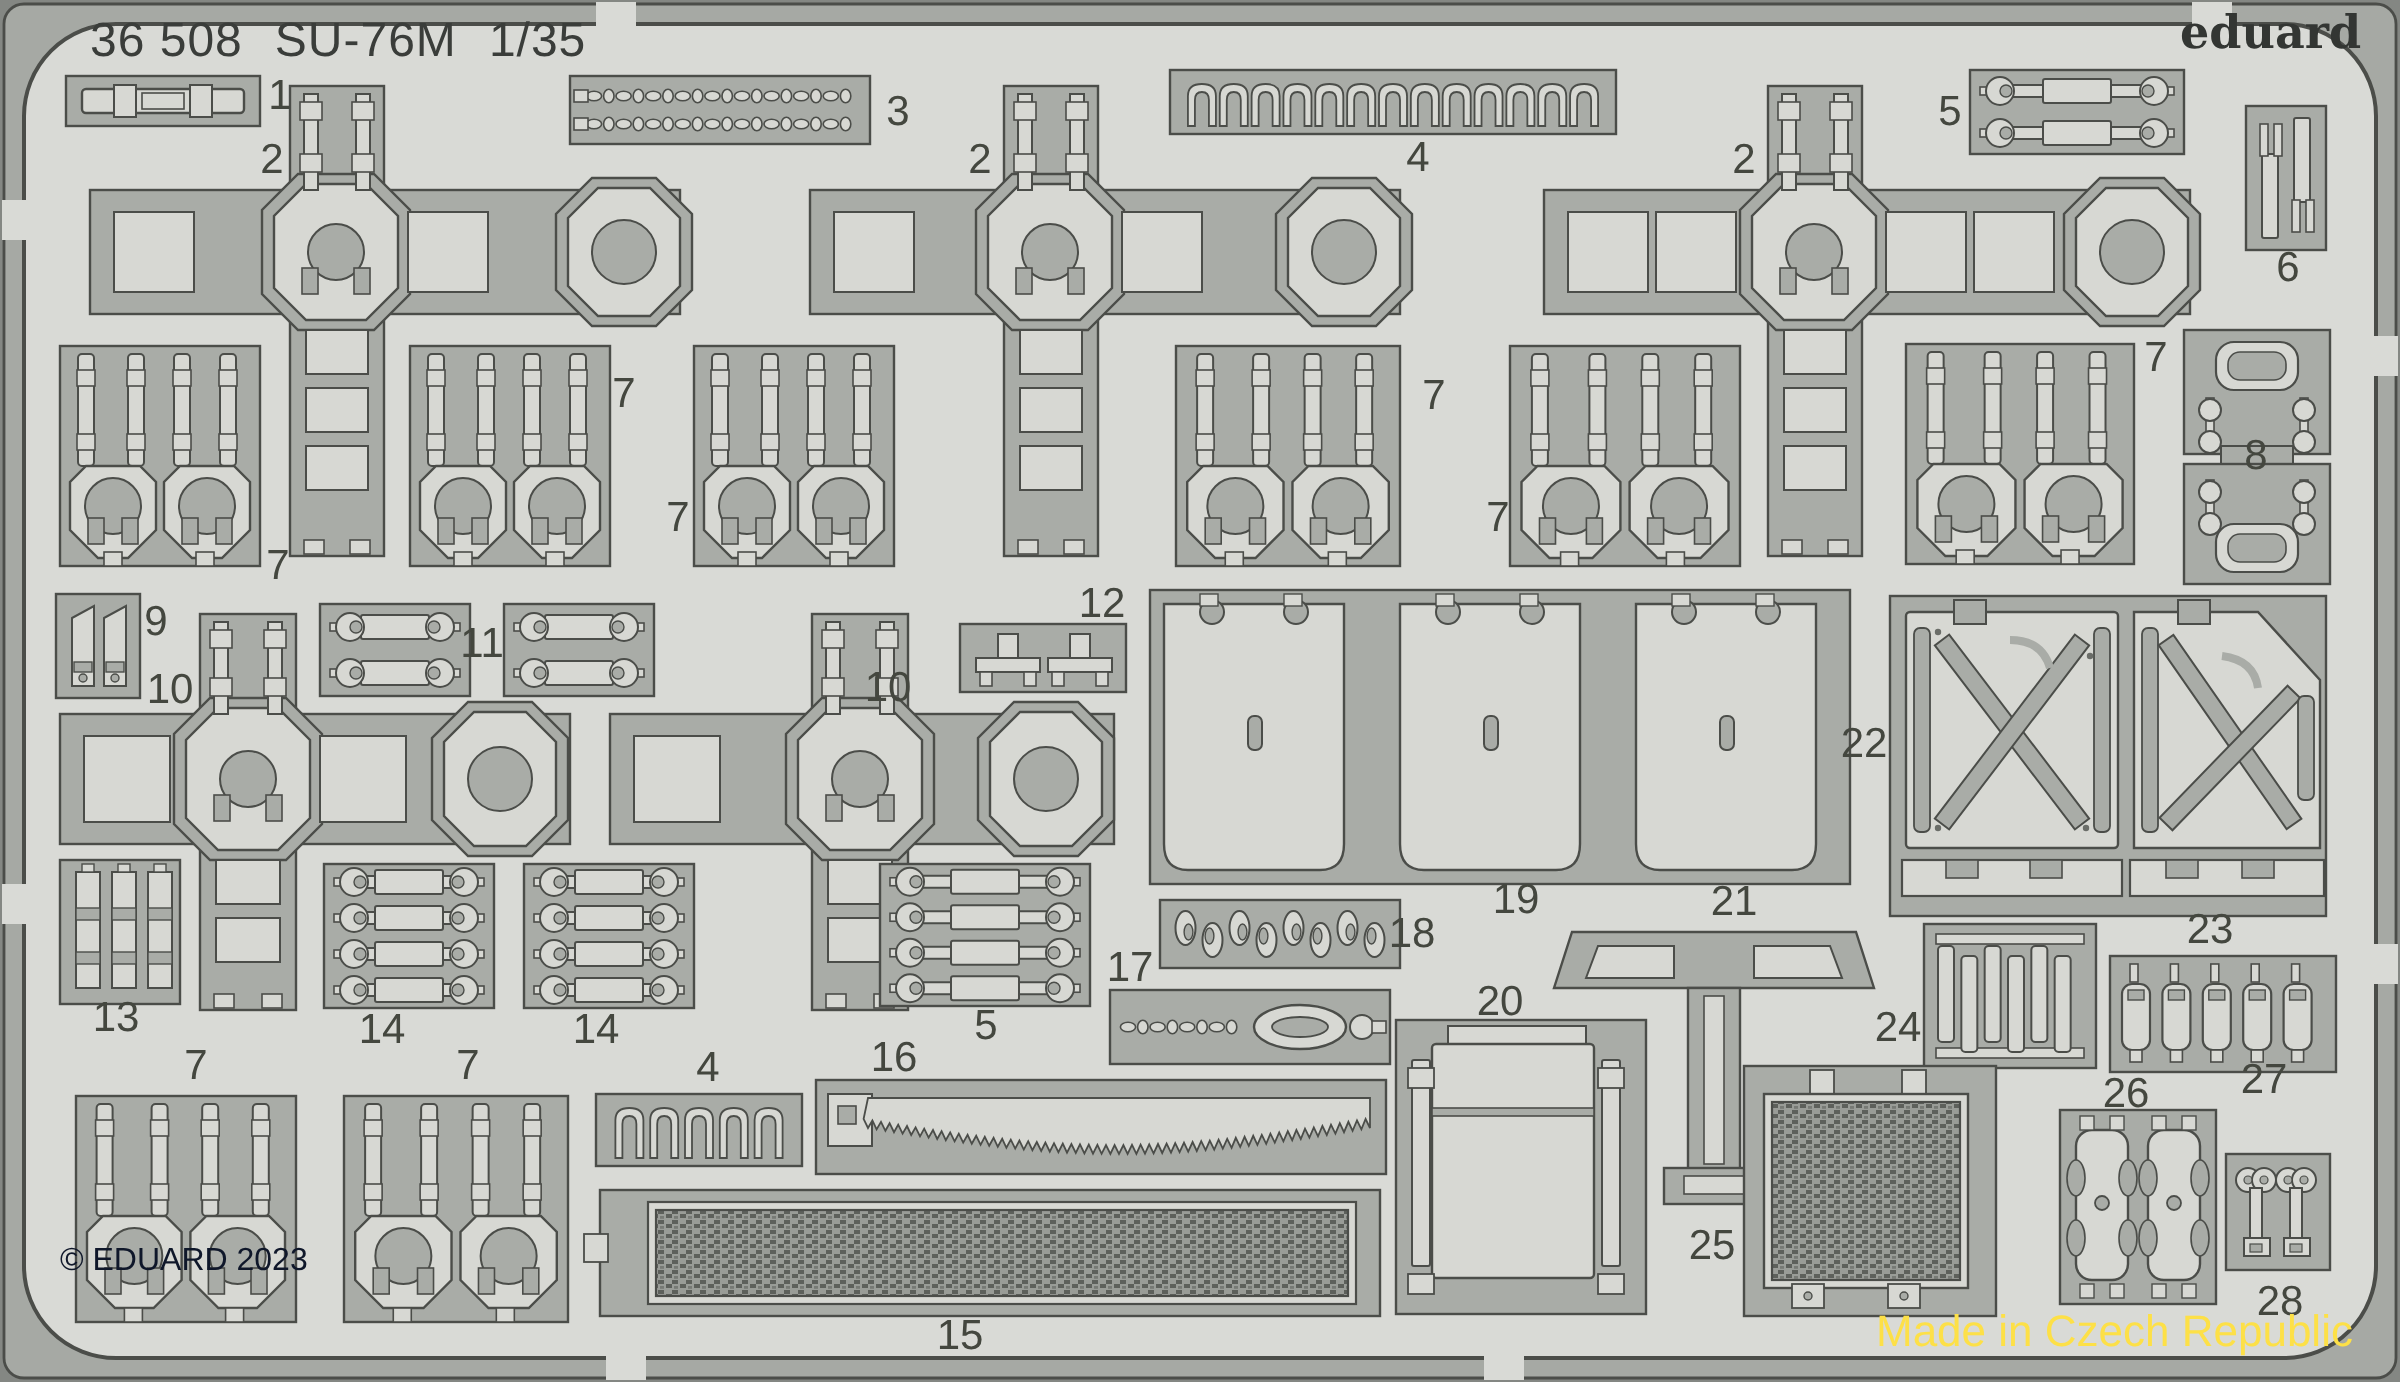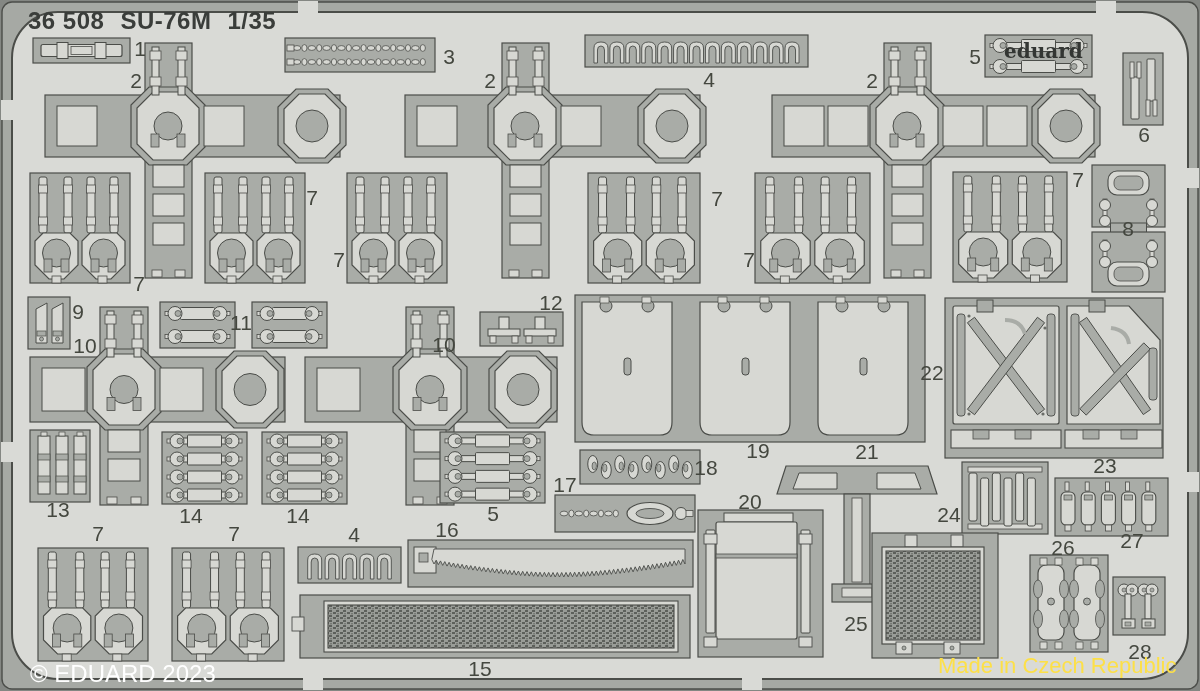--- a/index.html
+++ b/index.html
@@ -1,25 +1,25 @@
 <!DOCTYPE html>
 <html><head>
 <meta charset="utf-8">
 <style>
   html,body{margin:0;padding:0;background:#6f726e;}
   .stage{position:relative;width:1200px;height:691px;overflow:hidden;
          font-family:"Liberation Sans",sans-serif;}
   .stage svg{position:absolute;left:0;top:0;}
   .ovl{position:absolute;white-space:nowrap;}
-  .title{left:28px;top:7px;font-size:24px;font-weight:bold;color:#3a3d3a;letter-spacing:.5px;}
+  .title{left:45px;top:7px;font-size:24px;font-weight:normal;color:#3a3d3a;letter-spacing:.5px;}
   .title span{margin-right:16px;}
   .title span:last-child{margin-right:0;}
-  .logo{left:1004px;top:3px;font-family:"DejaVu Serif",serif;font-weight:bold;
-        font-size:20px;color:#333633;letter-spacing:0;margin-top:36px;}
-  .copyright{left:30px;top:660px;font-size:24px;color:#ffffff;}
+  .logo{left:1090px;top:3px;font-family:"DejaVu Serif",serif;font-weight:bold;
+        font-size:23px;color:#333633;letter-spacing:0;}
+  .copyright{left:30px;top:622px;font-size:16px;color:#0f172a;}
   .origin{left:938px;top:653px;font-size:22px;color:#fde047;}
   .num{font-family:"Liberation Sans",sans-serif;}
 </style>
 </head>
 <body>
 
 <div class="stage">
   <svg id="fret" width="1200" height="691" viewBox="0 0 1200 691">
     <defs>
       <pattern id="meshp" width="7" height="5" patternUnits="userSpaceOnUse">

